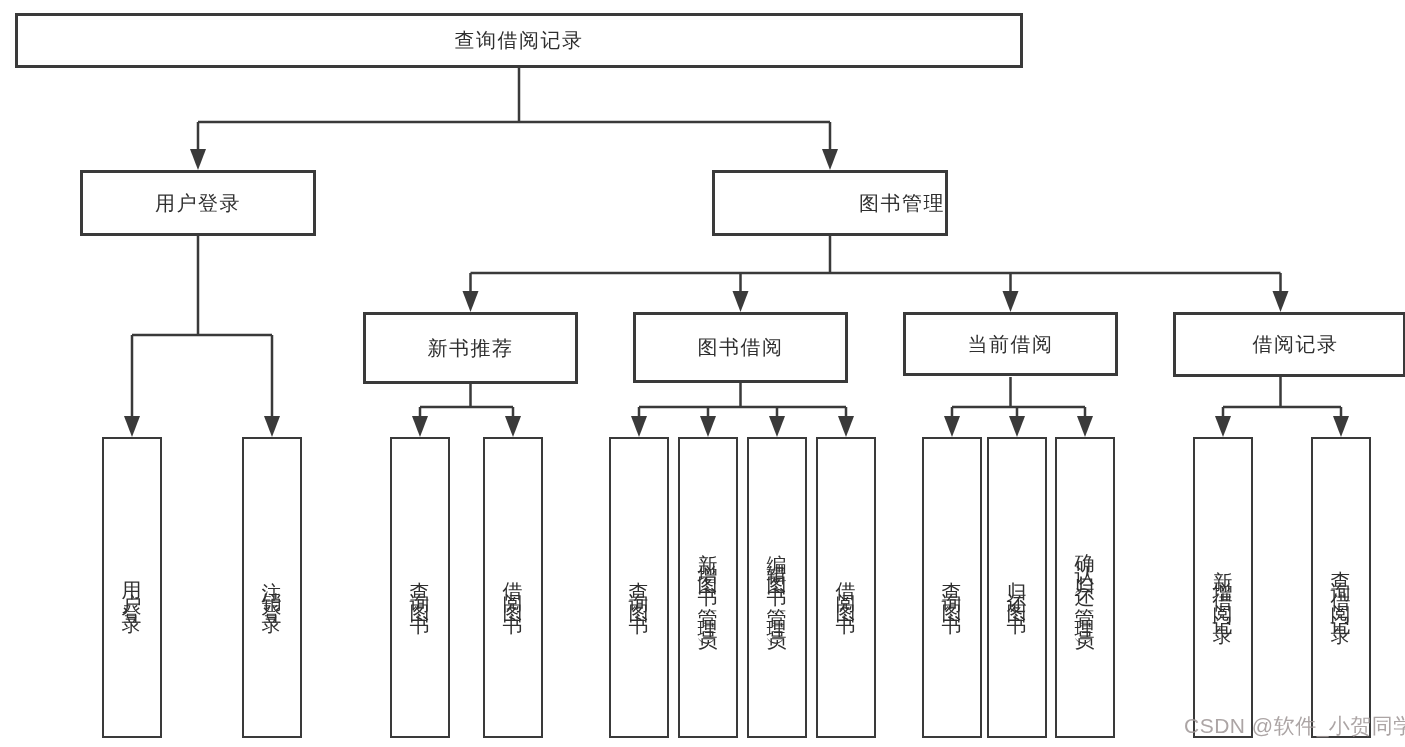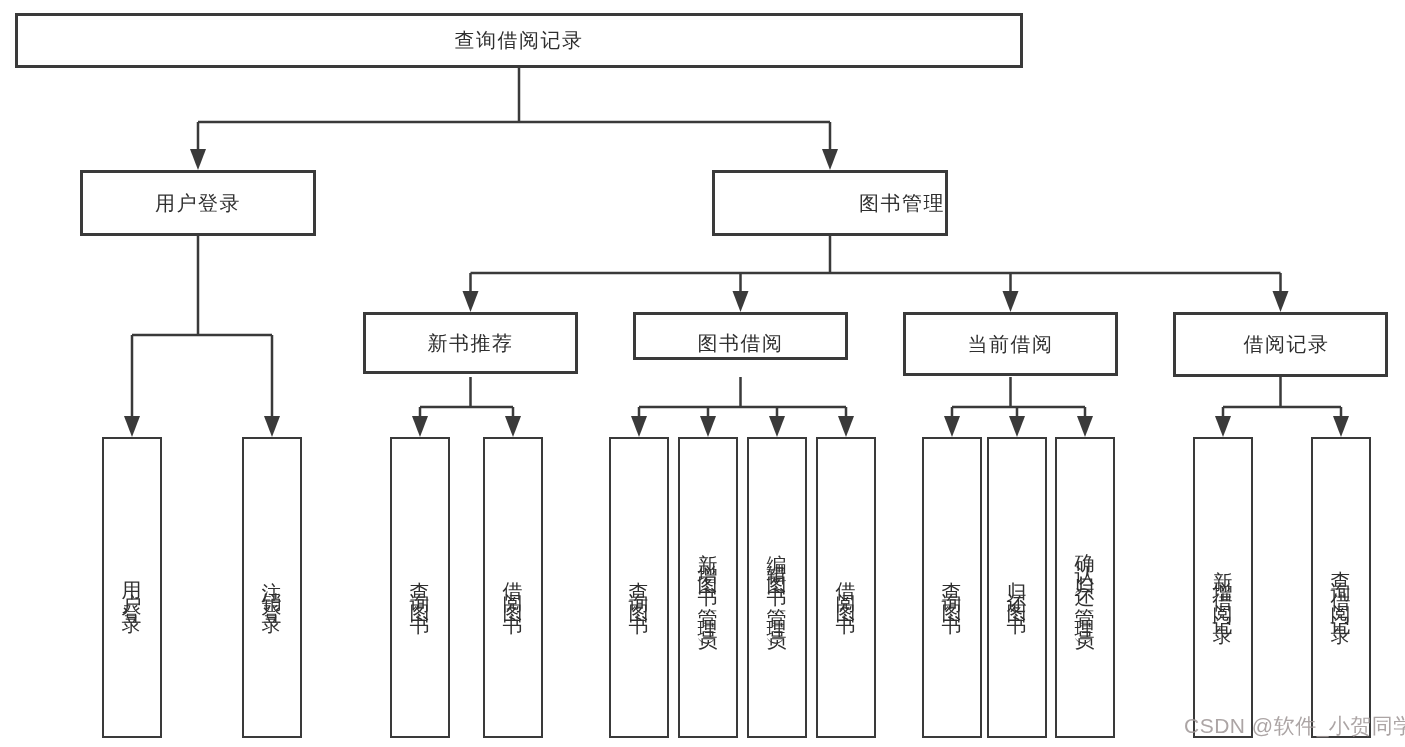--- a/index.html
+++ b/index.html
@@ -104,30 +104,30 @@
     <span class="h-label">查询借阅记录</span>
   </div>
 
   <div class="node" style="left:80px; top:170px; width:236px; height:66px;">
     <span class="h-label">用户登录</span>
   </div>
   <div class="node" style="left:712px; top:170px; width:236px; height:66px;justify-content:flex-end;">
     <span class="h-label">图书管理</span>
   </div>
 
-  <div class="node" style="left:363px; top:312px; width:215px; height:62px;">
+  <div class="node" style="left:363px; top:312px; width:215px; height:72px;">
     <span class="h-label">新书推荐</span>
   </div>
-  <div class="node" style="left:633px; top:312px; width:215px; height:48px;align-items:flex-end;">
+  <div class="node" style="left:633px; top:312px; width:215px; height:71px;">
     <span class="h-label">图书借阅</span>
   </div>
   <div class="node" style="left:903px; top:312px; width:215px; height:64px;">
     <span class="h-label">当前借阅</span>
   </div>
-  <div class="node" style="left:1173px; top:312px; width:215px; height:65px;padding-left:12px;">
+  <div class="node" style="left:1173px; top:312px; width:233px; height:65px;padding-left:12px;">
     <span class="h-label">借阅记录</span>
   </div>
 
   <div class="node leaf" style="left:102px; top:437px; width:60px; height:301px;">
     <span class="v-label">用户登录</span>
   </div>
   <div class="node leaf" style="left:242px; top:437px; width:60px; height:301px;">
     <span class="v-label">注销登录</span>
   </div>
 

